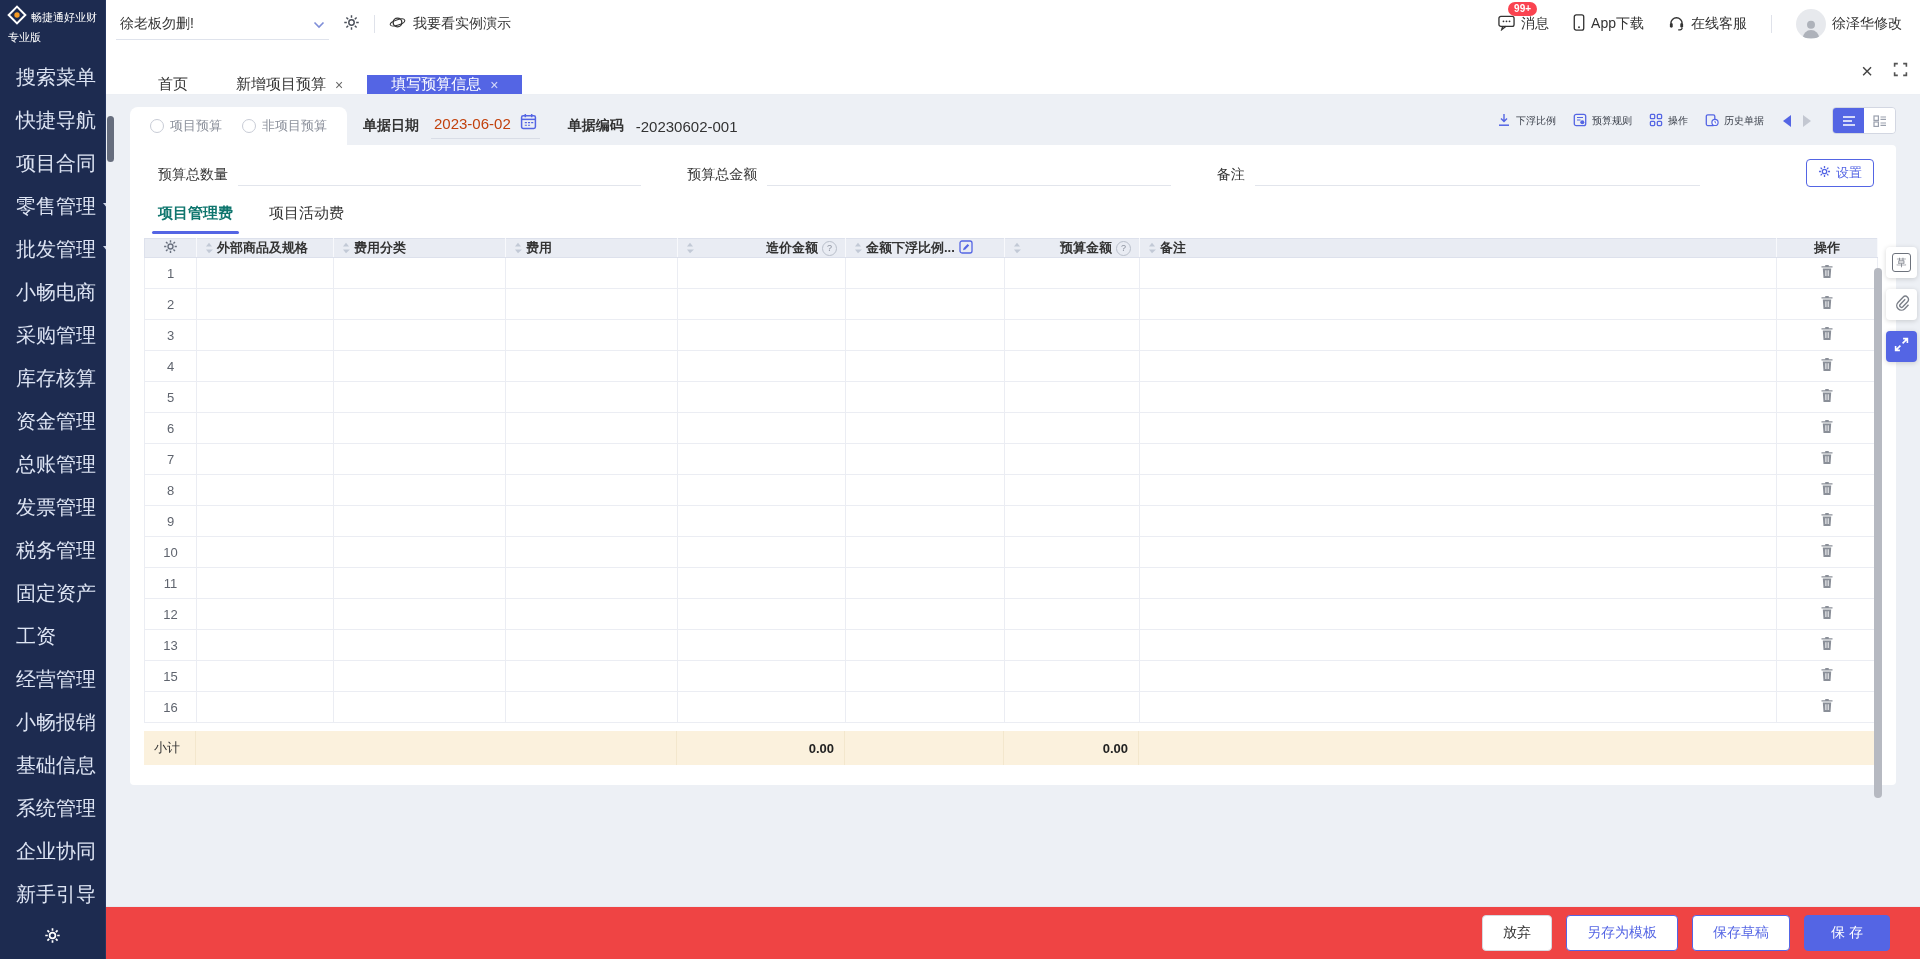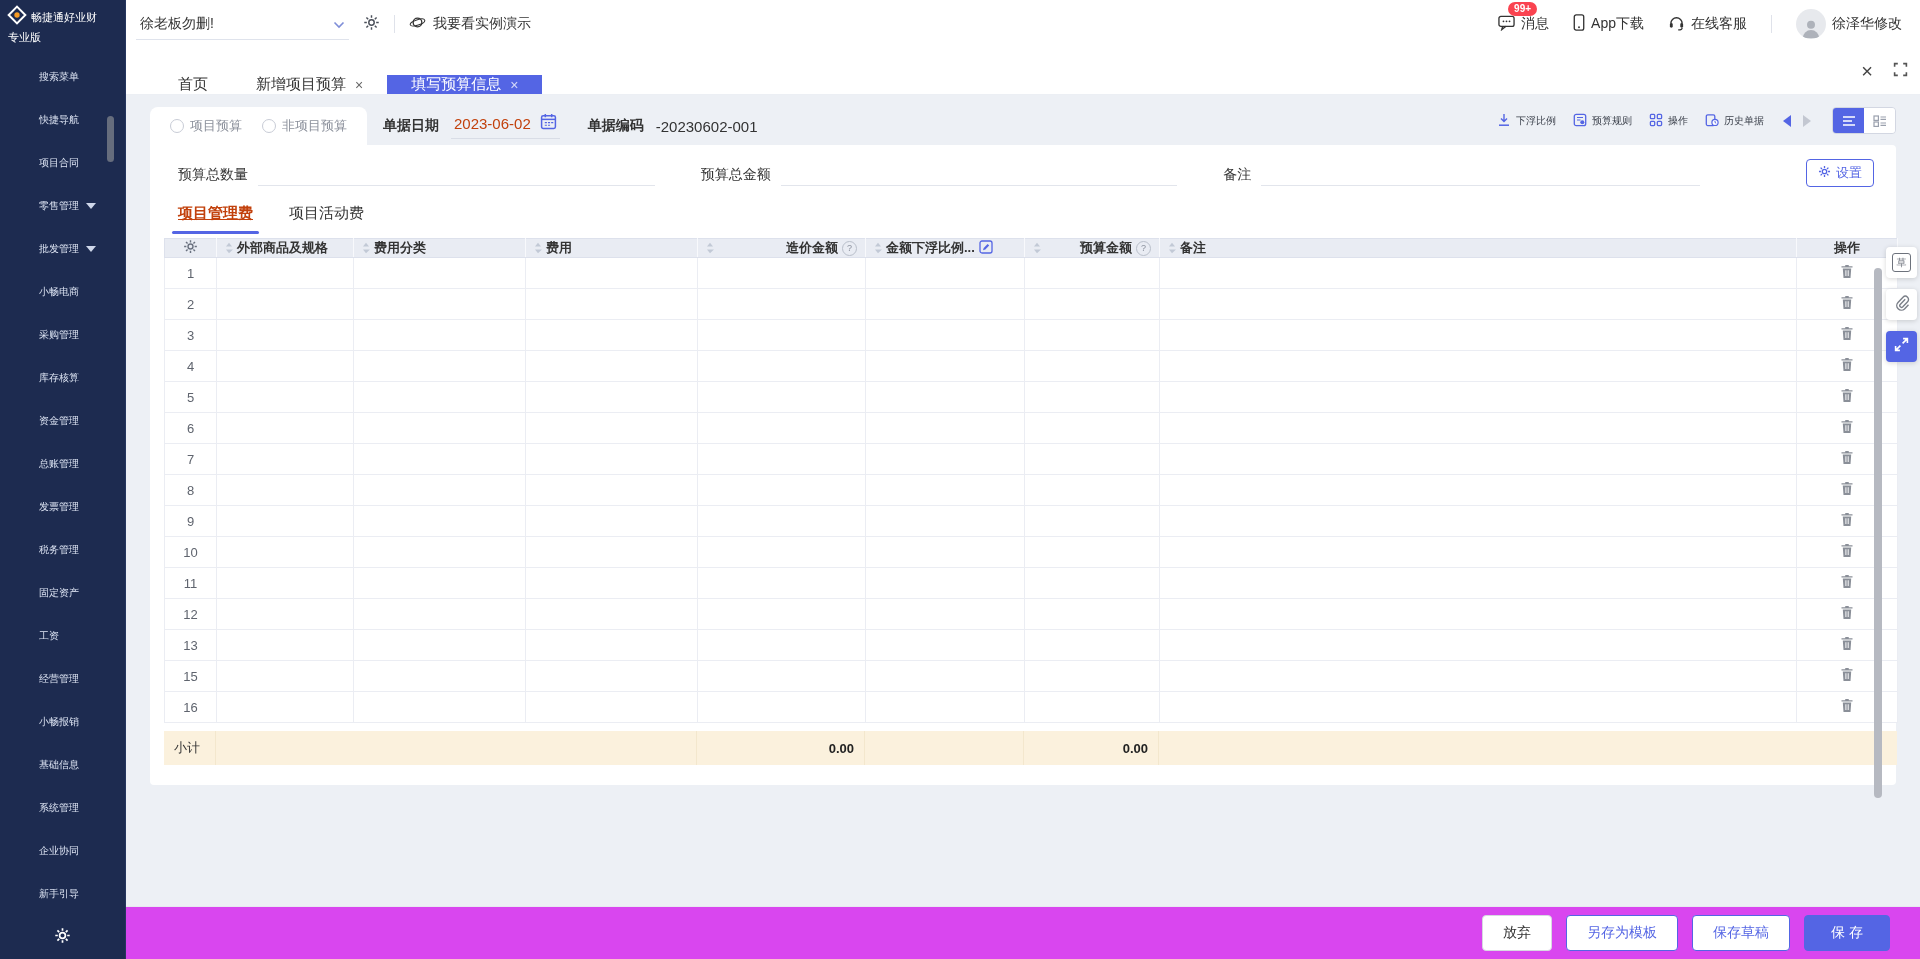--- a/index.html
+++ b/index.html
@@ -1,26 +1,26 @@
 <!DOCTYPE html>
 <html><head>
 <meta charset="utf-8">
 <style>
   html,body{margin:0;padding:0;}
   body{width:1920px;height:959px;overflow:hidden;font-family:"Liberation Sans","DejaVu Sans",sans-serif;background:#edf0f5;}
   .app{position:relative;display:flex;width:1920px;height:959px;}
 
   
-  .sidebar{width:126px;flex-shrink:0;background:#1d2b50;color:#e6ecf8;display:flex;flex-direction:column;border-right:1px solid #26365f;box-sizing:border-box;}
+  .sidebar{width:106px;flex-shrink:0;background:#1d2b50;color:#e6ecf8;display:flex;flex-direction:column;border-right:1px solid #26365f;box-sizing:border-box;}
   .logo{height:48px;padding:5px 6px 0 7px;box-sizing:border-box;}
   .logo-row{display:flex;align-items:center;gap:4px;}
   .logo-title{font-size:11px;white-space:nowrap;color:#fff;}
   .logo-sub{font-size:11px;color:#fff;margin-top:1px;padding-left:1px;}
   .menu{flex:1;padding-top:8px;}
-  .menu-item{height:43px;display:flex;align-items:center;padding-left:39px;font-size:10px;color:#dde4f3;cursor:pointer;white-space:nowrap;}
+  .menu-item{height:43px;display:flex;align-items:center;padding-left:16px;font-size:20px;color:#dde4f3;cursor:pointer;white-space:nowrap;}
   .menu-item .caret{margin-left:7px;width:0;height:0;border-left:5px solid transparent;border-right:5px solid transparent;border-top:6px solid #cfd7ea;}
   .sidebar-gear{height:44px;display:flex;align-items:center;justify-content:center;}
   .sidebar-scroll-thumb{position:absolute;left:107px;top:116px;width:7px;height:46px;background:#666d7d;border-radius:4px;z-index:30;}
 
   
   .main{flex:1;display:flex;flex-direction:column;min-width:0;position:relative;}
 
   
   .topbar{height:48px;background:#fff;display:flex;align-items:center;padding:0 18px 0 10px;gap:14px;flex-shrink:0;}
   .workspace{display:flex;align-items:center;justify-content:space-between;width:205px;height:30px;border-bottom:1px solid #dfe3ec;font-size:14px;color:#333;padding:0 4px;cursor:pointer;}
@@ -64,21 +64,21 @@
 
   
   .panel{background:#fff;border-radius:0 4px 4px 4px;}
   .summary-row{display:flex;align-items:center;padding:18px 150px 8px 28px;position:relative;}
   .sum-field{display:flex;align-items:flex-end;flex:1;gap:10px;margin-right:46px;}
   .sum-field .lbl{font-size:14px;color:#333;white-space:nowrap;padding-bottom:2px;}
   .sum-field .input{flex:1;border-bottom:1px solid #e2e5ec;height:22px;cursor:text;}
   .settings-btn{position:absolute;right:22px;top:14px;display:flex;align-items:center;gap:5px;color:#5465e4;border:1px solid #5465e4;border-radius:4px;font-size:13px;padding:4px 11px;background:#fff;cursor:pointer;}
   .detail-tabs{display:flex;gap:36px;padding:10px 28px 0;}
   .dtab{font-size:15px;color:#333;padding-bottom:11px;position:relative;cursor:pointer;}
-  .dtab.active{color:#c2410c;font-weight:bold;text-decoration:underline;}
+  .dtab.active{color:#0f766e;font-weight:bold;}
   .dtab.active::after{content:"";position:absolute;left:-6px;right:-6px;bottom:0;height:3px;background:#5465e4;border-radius:2px;}
 
   
   .table-wrap{padding:4px 14px 20px 14px;}
   table{border-collapse:collapse;table-layout:fixed;width:1733px;}
   thead th{background:#e9ecf3;height:16px;font-size:13px;color:#333;font-weight:bold;border-top:1px solid #dde1ec;border-bottom:1px solid #dde1ec;border-right:1px solid #f8f9fc;padding:0;box-sizing:border-box;}
   thead th:first-child{border-left:1px solid #dde1ec;}
   .th-inner{display:flex;align-items:center;padding:0 8px;gap:4px;}
   .th-inner .flex-sp{flex:1;}
   .sort{display:inline-flex;flex-direction:column;line-height:0;cursor:pointer;}
@@ -89,21 +89,21 @@
   .trash-btn{display:inline-flex;cursor:pointer;color:#8a8f98;}
 
   
   .subtotal-row{display:flex;width:1733px;margin-top:8px;height:34px;background:#fbf1dd;align-items:center;}
   .subtotal-row .seg{height:100%;display:flex;align-items:center;box-sizing:border-box;border-right:1px solid #f3e7cd;}
   .subtotal-row .seg:last-child{border-right:none;}
   .subtotal-label{padding-left:10px;font-size:13px;color:#333;}
   .subtotal-val{justify-content:flex-end;padding-right:10px;font-size:13px;font-weight:bold;color:#222;}
 
   
-  .bottombar{height:52px;background:#d946ef;border-top:1px solid #e6e9ef;display:flex;align-items:center;justify-content:flex-end;gap:14px;padding-right:30px;flex-shrink:0;}
+  .bottombar{height:52px;background:#ef4444;border-top:1px solid #e6e9ef;display:flex;align-items:center;justify-content:flex-end;gap:14px;padding-right:30px;flex-shrink:0;}
   .btn{height:36px;border-radius:4px;font-size:14px;display:flex;align-items:center;justify-content:center;padding:0 20px;background:#fff;box-sizing:border-box;cursor:pointer;white-space:nowrap;}
   .btn.plain{border:1px solid #d6d9e0;color:#333;}
   .btn.outline{border:1px solid #5465e4;color:#5465e4;}
   .btn.primary{background:#5465e4;color:#fff;border:1px solid #5465e4;padding:0 26px;}
 
   
   .float-btn{position:absolute;right:3px;width:31px;height:31px;background:#fff;border-radius:4px;box-shadow:0 1px 5px rgba(0,0,0,.16);display:flex;align-items:center;justify-content:center;z-index:40;cursor:pointer;}
   .float-btn.blue{background:#5465e4;}
   .draft-box{width:17px;height:17px;border:1.5px solid #6d727c;border-radius:3px;font-size:10px;color:#6d727c;display:flex;align-items:center;justify-content:center;}
   .table-scrollbar{position:absolute;right:38px;top:268px;width:8px;height:530px;background:#b6b9c1;border-radius:4px;z-index:35;}

